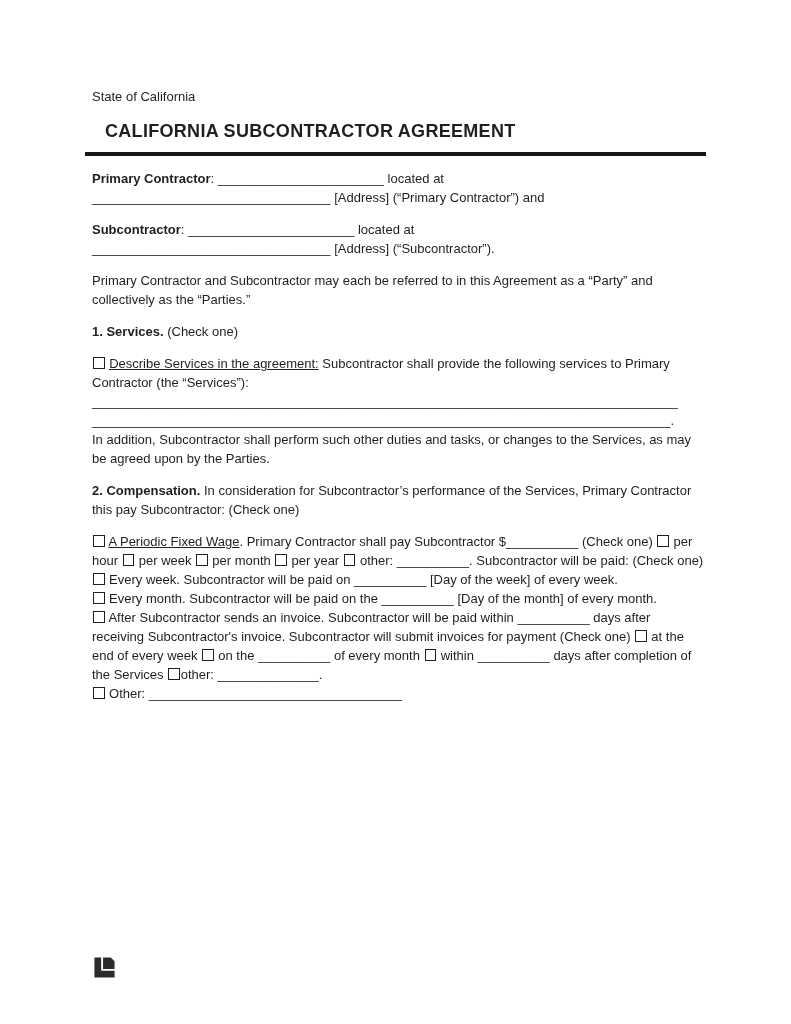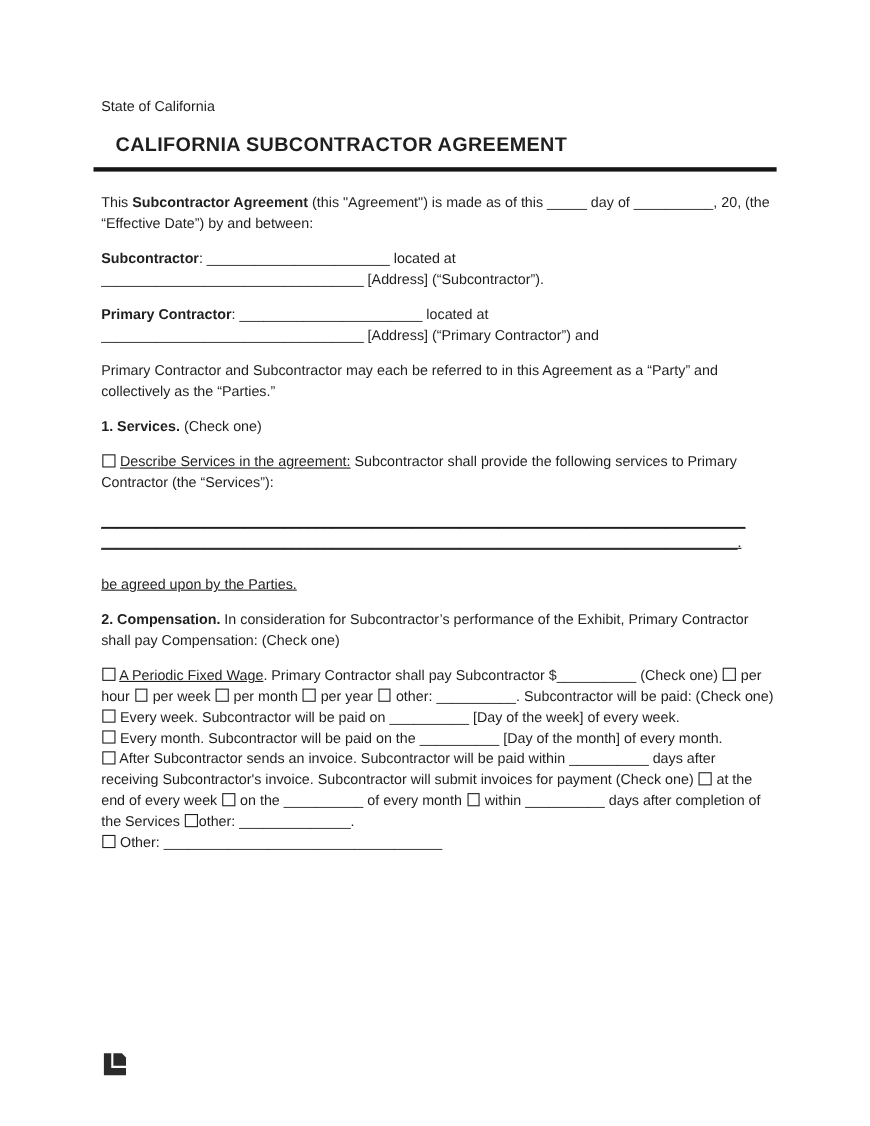--- a/index.html
+++ b/index.html
@@ -43,21 +43,21 @@
     background: #161616;
   }
   .doc-body { }
   .para {
     margin: 13px 0 0 0;
     font-size: 13px;
     line-height: 19px;
     white-space: nowrap;
   }
   .para.first { margin-top: 18px; }
-  .para.tight { margin-top: 16px; text-decoration: underline; }
+  .para.tight { margin-top: 0; }
   .para .b { font-weight: 700; }
   .para .u { text-decoration: underline; }
   .cbx {
     display: inline-block;
     width: 9.5px;
     height: 9.5px;
     border: 1.2px solid #1f1f1f;
     vertical-align: -0.5px;
     margin: 0 1px;
   }
@@ -71,28 +71,27 @@
 </style>
 </head>
 <body>
 
 <div class="page">
   <div class="content">
     <div class="state-label">State of California</div>
     <h1 class="doc-title">CALIFORNIA SUBCONTRACTOR AGREEMENT</h1>
     <div class="title-rule"></div>
     <div class="doc-body">
-        <p class="para first"><span>This </span><span class="b">Subcontractor Agreement</span><span> (this "Agreement") is made as of this _____ day of __________, 20, (the</span><br><span>“Effective Date”) by and between:</span></p>
+        <p class="para"><span class="b">Primary Contractor</span><span>: _______________________ located at</span><br><span>_________________________________ [Address] (“Primary Contractor”) and</span></p>
         <p class="para"><span class="b">Subcontractor</span><span>: _______________________ located at</span><br><span>_________________________________ [Address] (“Subcontractor”).</span></p>
-        <p class="para"><span class="b">Primary Contractor</span><span>: _______________________ located at</span><br><span>_________________________________ [Address] (“Primary Contractor”) and</span></p>
         <p class="para"><span>Primary Contractor and Subcontractor may each be referred to in this Agreement as a “Party” and</span><br><span>collectively as the “Parties.”</span></p>
         <p class="para"><span class="b">1. Services.</span><span> (Check one)</span></p>
         <p class="para"><span class="cbx"></span><span> </span><span class="u">Describe Services in the agreement:</span><span> Subcontractor shall provide the following services to Primary</span><br><span>Contractor (the “Services”):</span></p>
-        <p class="para tight"><span>_________________________________________________________________________________</span><br><span>________________________________________________________________________________.</span><br><br><span>be agreed upon by the Parties.</span></p>
-        <p class="para"><span class="b">2. Compensation.</span><span> In consideration for Subcontractor’s performance of the Exhibit, Primary Contractor</span><br><span>shall pay Compensation: (Check one)</span></p>
+        <p class="para tight"><span>_________________________________________________________________________________</span><br><span>________________________________________________________________________________.</span><br><span>In addition, Subcontractor shall perform such other duties and tasks, or changes to the Services, as may</span><br><span>be agreed upon by the Parties.</span></p>
+        <p class="para"><span class="b">2. Compensation.</span><span> In consideration for Subcontractor’s performance of the Services, Primary Contractor</span><br><span>this pay Subcontractor: (Check one)</span></p>
         <p class="para"><span class="cbx"></span><span> </span><span class="u">A Periodic Fixed Wage</span><span>. Primary Contractor shall pay Subcontractor $__________ (Check one) </span><span class="cbx"></span><span> per</span><br><span>hour </span><span class="cbx"></span><span> per week </span><span class="cbx"></span><span> per month </span><span class="cbx"></span><span> per year </span><span class="cbx"></span><span> other: __________. Subcontractor will be paid: (Check one)</span><br><span class="cbx"></span><span> Every week. Subcontractor will be paid on __________ [Day of the week] of every week.</span><br><span class="cbx"></span><span> Every month. Subcontractor will be paid on the __________ [Day of the month] of every month.</span><br><span class="cbx"></span><span> After Subcontractor sends an invoice. Subcontractor will be paid within __________ days after</span><br><span>receiving Subcontractor's invoice. Subcontractor will submit invoices for payment (Check one) </span><span class="cbx"></span><span> at the</span><br><span>end of every week </span><span class="cbx"></span><span> on the __________ of every month </span><span class="cbx"></span><span> within __________ days after completion of</span><br><span>the Services </span><span class="cbx"></span><span>other: ______________.</span><br><span class="cbx"></span><span> Other: ___________________________________</span></p>
       </div>
   </div>
 
   <div class="logo">
     <svg width="23" height="23" viewBox="0 0 24 24" aria-hidden="true">
       <path fill="#2b2b2b" d="M1.5 1.5 h7 v14 h14 v7 h-21 Z"></path>
       <path fill="#2b2b2b" d="M10.5 1.5 h8 l4 4 v8 h-12 Z"></path>
     </svg>
   </div>

